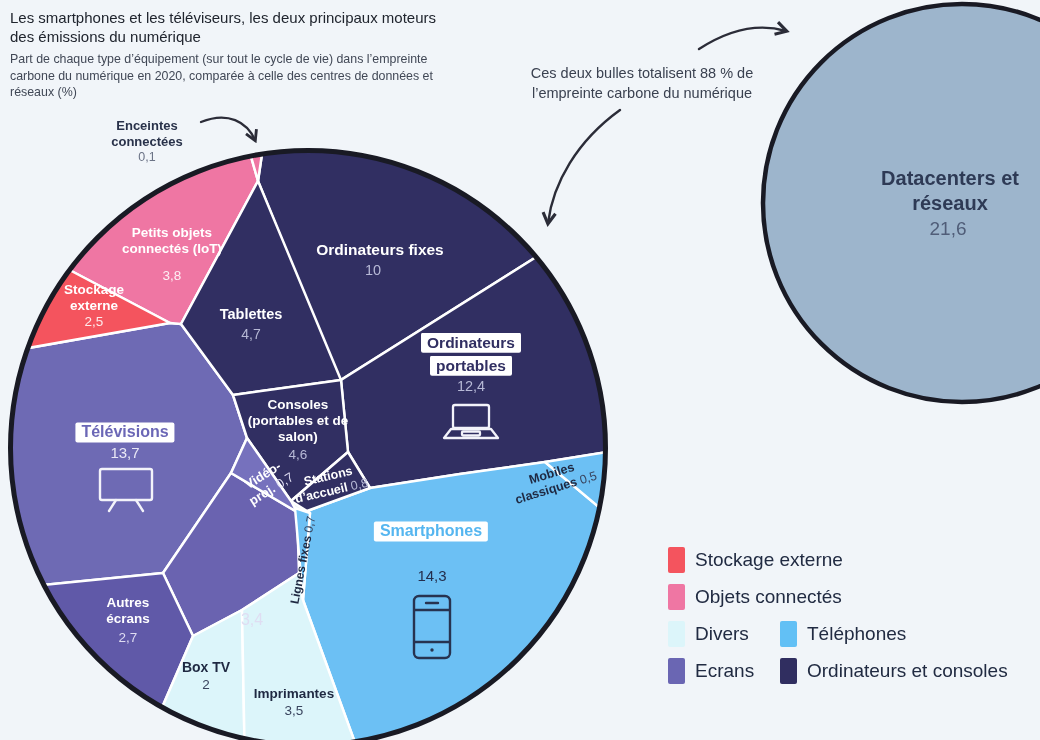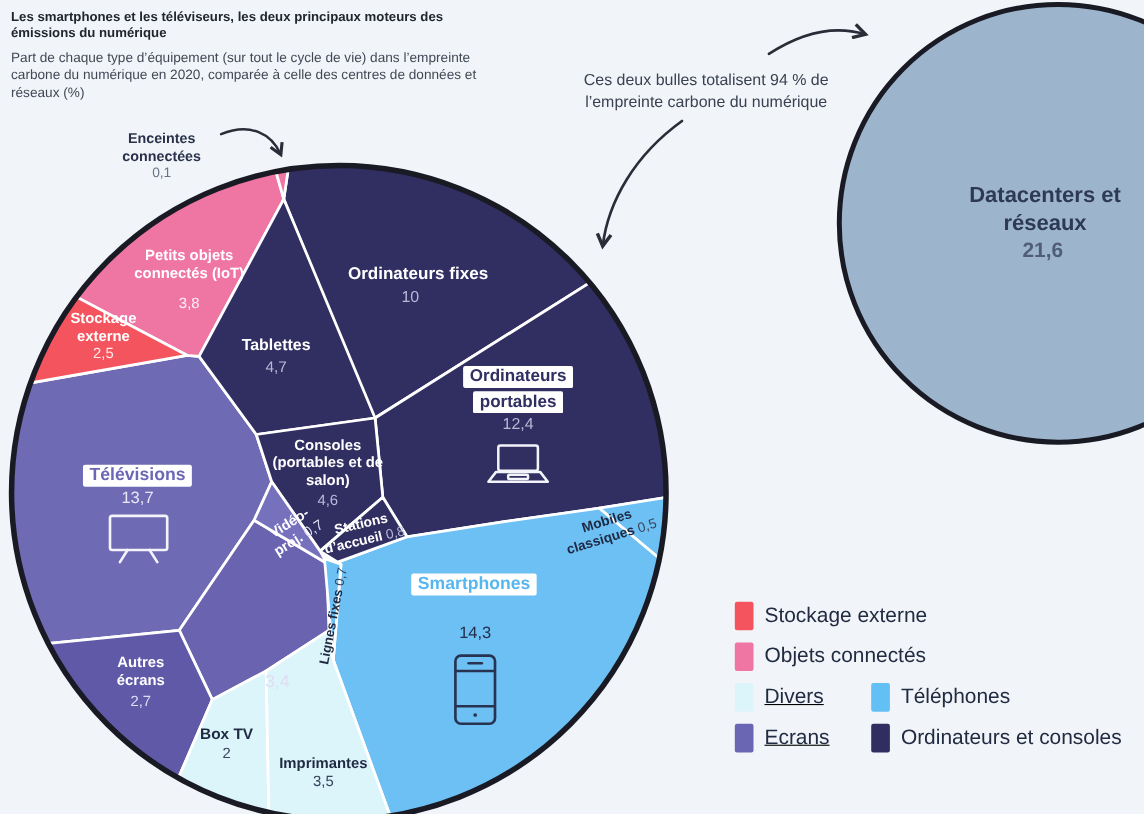--- a/index.html
+++ b/index.html
@@ -13,28 +13,28 @@
   .v-dark{color:#b7b9d6;font-weight:400;}
   .v-purple{color:#dfddf2;font-weight:400;}
   .v-light{color:rgba(255,255,255,.88);font-weight:400;}
   .v-ink{color:#39445e;font-weight:500;}
   .chip{background:#ffffff;padding:1px 6px 2px;border-radius:2px;
         box-decoration-break:clone;-webkit-box-decoration-break:clone;}
   .chip-navy{color:#312f62;}
   .chip-purple{color:#6b67b6;}
   .chip-blue{color:#55b6f0;}
   .header{position:absolute;left:10px;top:8px;width:432px;}
-  .title{font-size:12px;font-weight:700;color:#20252e;line-height:1.28;}
+  .title{font-size:15px;font-weight:400;color:#20252e;line-height:1.28;}
   .subtitle{margin-top:5px;font-size:12.4px;font-weight:400;color:#414856;line-height:1.3;}
   .note{position:absolute;transform:translate(-50%,-50%);text-align:center;
         font-size:14.5px;color:#3a4150;line-height:1.35;}
   .legend{position:absolute;left:668px;top:547px;}
   .legend-row{display:flex;align-items:center;margin-bottom:11px;}
   .li{display:flex;align-items:center;}
-  .li.col1{width:124px;text-decoration:underline;}
+  .li.col1{width:112px;}
   .sw{display:inline-block;width:17px;height:26px;border-radius:2px;margin-right:10px;flex:0 0 auto;}
   .lt{font-size:19px;font-weight:500;color:#212b42;white-space:nowrap;}
 </style>
 </head>
 <body>
 
 <div id="stage">
 
   <svg id="chart-svg" width="1040" height="740" viewBox="0 0 1040 740">
     <defs>
@@ -90,27 +90,27 @@
     <path d="M 699,49 C 733,27 762,24 786,31" fill="none" stroke="#2b2c38" stroke-width="2.4" stroke-linecap="round" marker-end="url(#ah)"></path>
     <path d="M 620,110 C 577,141 553,183 548,223" fill="none" stroke="#2b2c38" stroke-width="2.4" stroke-linecap="round" marker-end="url(#ah)"></path>
     <path d="M 201,122 C 228,111 247,122 255,140" fill="none" stroke="#2b2c38" stroke-width="2.2" stroke-linecap="round" marker-end="url(#ah)"></path>
   </svg>
 
   <div class="header">
     <div class="title">Les smartphones et les téléviseurs, les deux principaux moteurs des émissions du numérique</div>
     <div class="subtitle">Part de chaque type d’équipement (sur tout le cycle de vie) dans l’empreinte carbone du numérique en 2020, comparée à celle des centres de données et réseaux (%)</div>
   </div>
 
-  <div class="note wrap" style="left:642px;top:84px;width:272px;">Ces deux bulles totalisent 94 % de l’empreinte carbone du numérique</div>
+  <div class="note wrap" style="left:642px;top:84px;width:272px;">Ces deux bulles totalisent 88 % de l’empreinte carbone du numérique</div>
 
   <div class="lbl wrap" style="left:147px;top:134px;width:92px;font-size:13px;color:#29324a;font-weight:600;">Enceintes connectées</div>
   <div class="lbl" style="left:147px;top:157px;font-size:12.5px;color:#6b7386;font-weight:400;">0,1</div>
 
   <div class="lbl wrap" style="left:950px;top:191px;width:150px;font-size:20px;color:#2e3a55;line-height:1.25;">Datacenters et réseaux</div>
-  <div class="lbl" style="left:948px;top:229px;font-size:19px;color:#505d78;font-weight:700;">21,6</div>
+  <div class="lbl" style="left:948px;top:229px;font-size:19px;color:#505d78;font-weight:400;">21,6</div>
 
   <div class="lbl" style="left:380px;top:250px;font-size:15.5px;">Ordinateurs fixes</div>
   <div class="lbl v-dark" style="left:373px;top:271px;font-size:14.5px;">10</div>
 
   <div class="lbl wrap" style="left:471px;top:354px;width:120px;font-size:15.5px;line-height:1.5;">
     <span class="chip chip-navy">Ordinateurs portables</span>
   </div>
   <div class="lbl v-dark" style="left:471px;top:387px;font-size:14.5px;">12,4</div>
 
   <div class="lbl" style="left:251px;top:315px;font-size:14.5px;">Tablettes</div>

